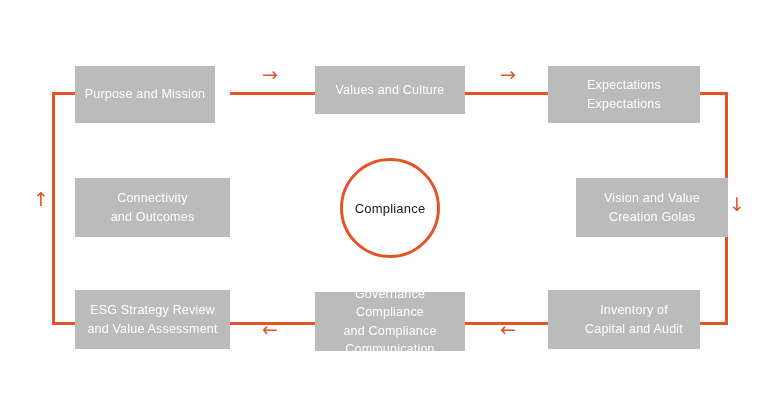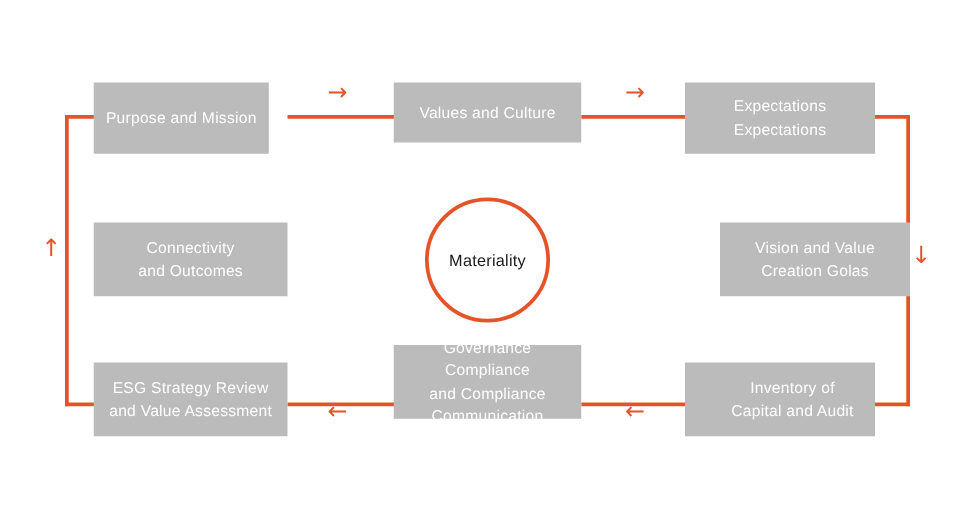--- a/index.html
+++ b/index.html
@@ -112,38 +112,38 @@
   </div>
 
   <div class="box" style="left:75px; top:178px; width:155px; height:59px;">
     <div>
       <span>Connectivity</span>
       <span>and Outcomes</span>
     </div>
   </div>
 
   <div class="circle" style="left:340px; top:158px; width:100px; height:100px;">
-    <span class="circle-label">Materiality</span>
+    <span class="circle-label">Compliance</span>
   </div>
 
   <div class="box" style="left:548px; top:178px; width:152px; height:59px;margin-left:28px;">
     <div>
       <span>Vision and Value</span>
       <span>Creation Golas</span>
     </div>
   </div>
 
   <div class="box" style="left:75px; top:290px; width:155px; height:59px;">
     <div>
       <span>ESG Strategy Review</span>
       <span>and Value Assessment</span>
     </div>
   </div>
 
-  <div class="box" style="left:315px; top:276px; width:150px; height:59px;">
+  <div class="box" style="left:315px; top:292px; width:150px; height:59px;">
     <div>
       <span>Governance Compliance</span>
       <span>and Compliance</span>
       <span>Communication</span>
     </div>
   </div>
 
   <div class="box" style="left:548px; top:290px; width:152px; height:59px;padding-left:28px;">
     <div>
       <span>Inventory of</span>

